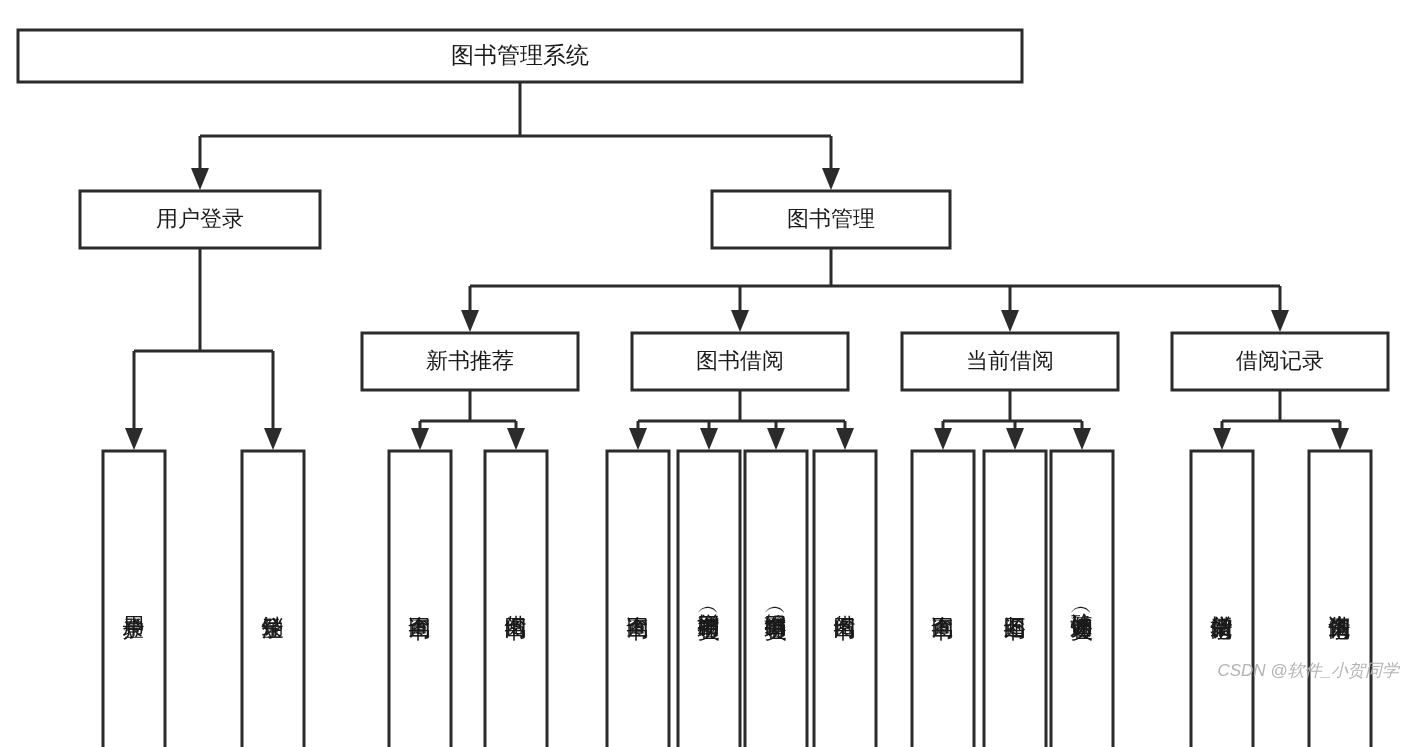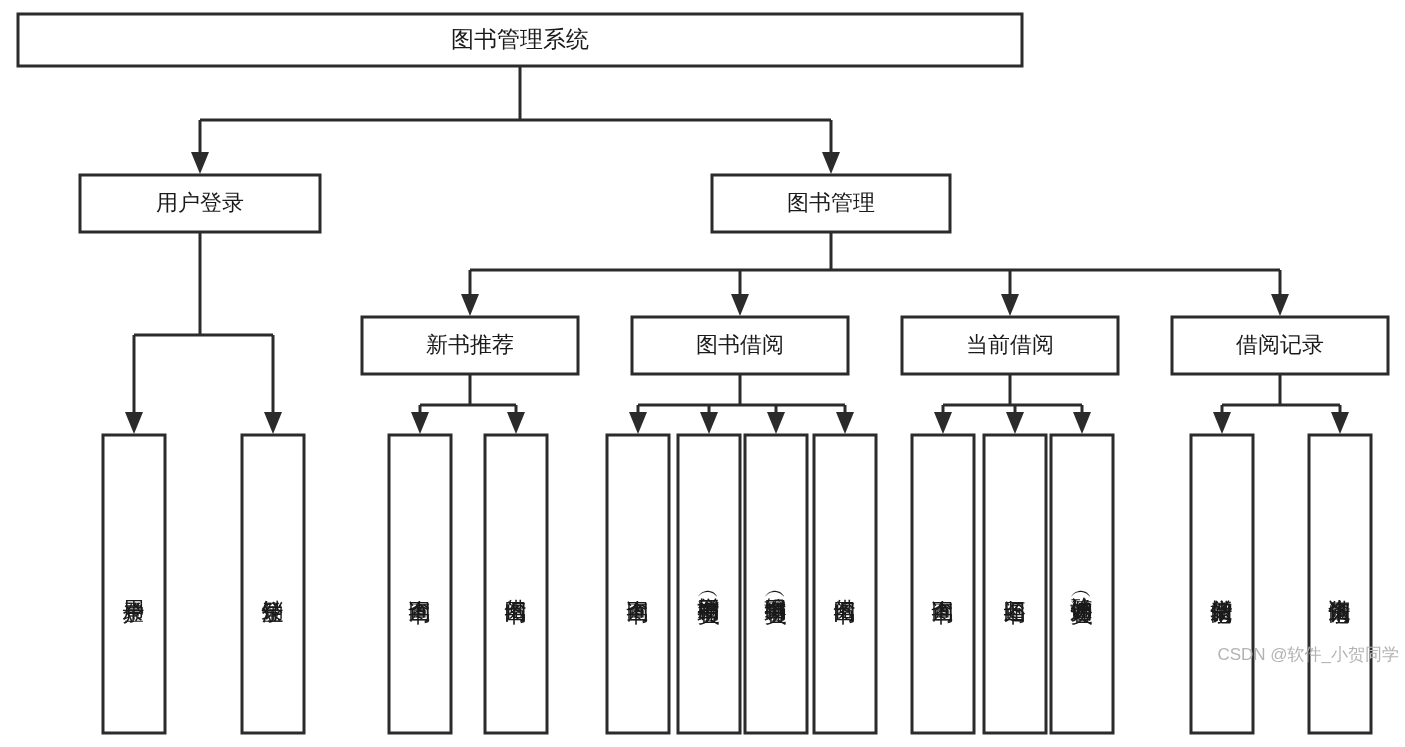--- a/index.html
+++ b/index.html
@@ -1,20 +1,20 @@
 <!DOCTYPE html>
 <html><head>
 <meta charset="utf-8">
 <style>
   html,body{margin:0;padding:0;background:#ffffff;}
   body{
     width:1405px;height:747px;overflow:hidden;
     font-family:"Liberation Sans","DejaVu Sans",sans-serif;
   }
-  #diagram-root{position:relative;width:1405px;height:670px;background:#fff;}
+  #diagram-root{position:relative;width:1405px;height:670px;background:#fff;margin-top:16px;}
   svg#flow{position:absolute;left:0;top:0;width:1405px;height:747px;}
   .box-rect{fill:#ffffff;stroke:#2b2b2b;stroke-width:3;}
   .edge{stroke:#2b2b2b;stroke-width:3;fill:none;}
   .arrow-head{fill:#2b2b2b;}
   .node-label{
     font-family:"Liberation Sans","DejaVu Sans",sans-serif;
     fill:#1a1a1a;font-size:22px;
     dominant-baseline:middle;text-anchor:middle;
   }
   .node-label-root{font-size:23px;}
@@ -23,20 +23,21 @@
     fill:#1a1a1a;font-size:22px;letter-spacing:1px;
     text-anchor:middle;
     writing-mode:vertical-rl;
     dominant-baseline:central;
   }
   .watermark{
     position:absolute;right:6px;bottom:4px;
     font-family:"Liberation Sans","DejaVu Sans",sans-serif;
     font-size:17px;color:#b3b3b3;white-space:nowrap;
     user-select:none;
+    font-style:italic;
   }
 </style>
 </head>
 <body>
 
 <div id="diagram-root">
 
   <svg id="flow" viewBox="0 0 1405 747" xmlns="http://www.w3.org/2000/svg">
     <g id="edges">
         <line x1="520" y1="66" x2="520" y2="120" class="edge"></line>

